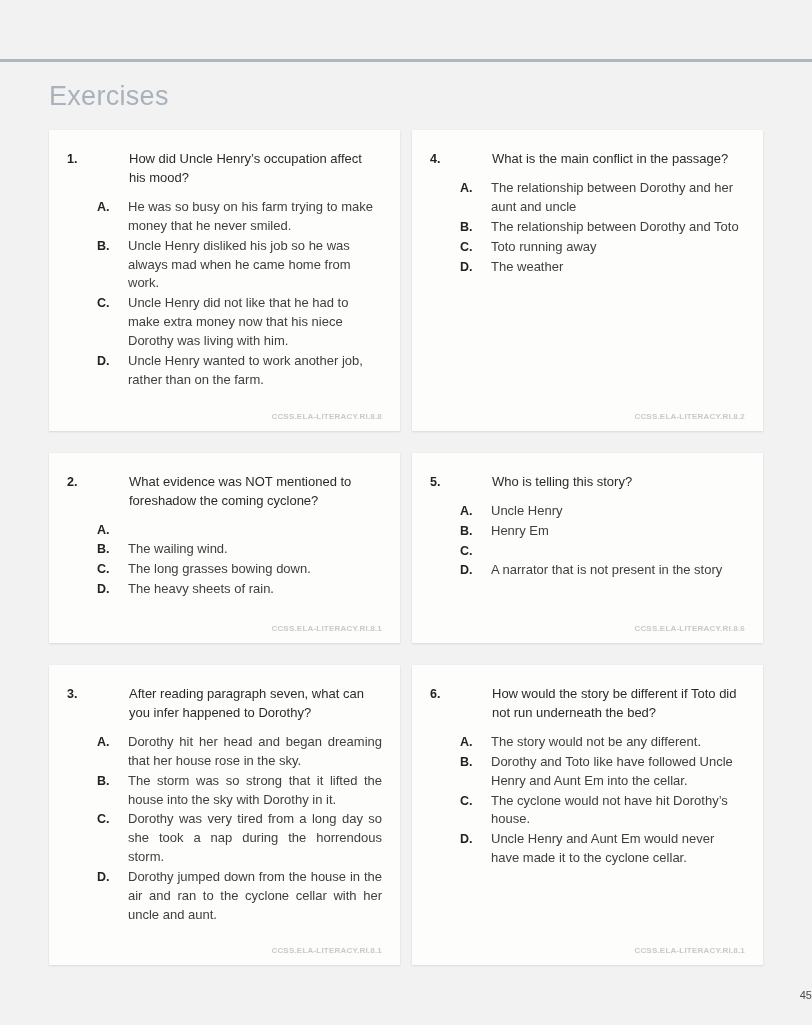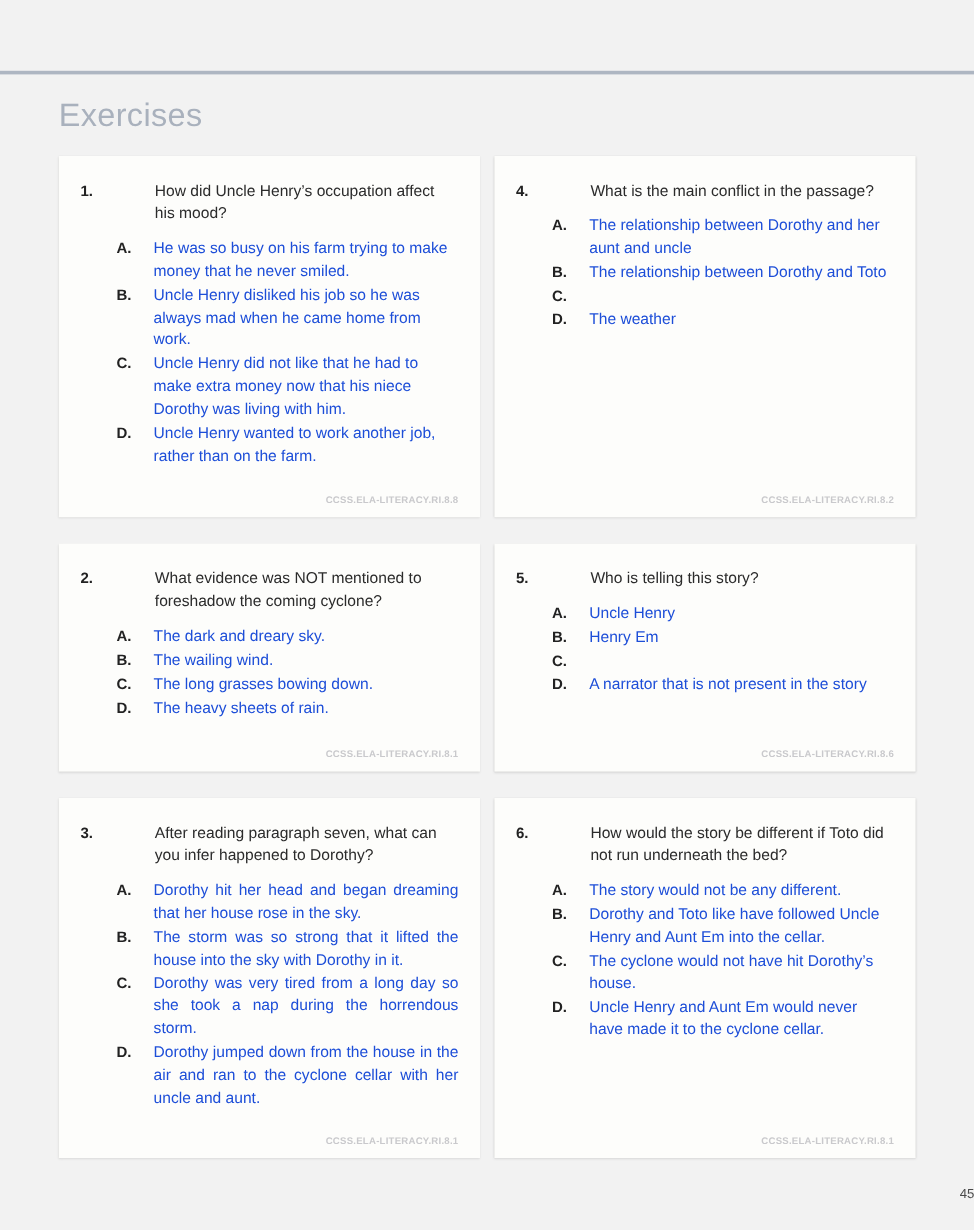--- a/index.html
+++ b/index.html
@@ -101,21 +101,21 @@
     flex: 0 0 31px;
     font-size: 12.5px;
     font-weight: bold;
     line-height: 1.45;
     color: #222;
   }
   .opt-text {
     flex: 1 1 auto;
     font-size: 13px;
     line-height: 1.45;
-    color: #1d4ed8;
+    color: #404040;
   }
   .opt-text.justify {
     text-align: justify;
     text-align-last: left;
   }
 
   
   .std-code {
     margin-top: auto;
     padding-top: 16px;
@@ -179,37 +179,37 @@
           <li class="option">
             <span class="opt-letter">A.</span>
             <span class="opt-text">The relationship between Dorothy and her aunt and uncle</span>
           </li>
           <li class="option">
             <span class="opt-letter">B.</span>
             <span class="opt-text">The relationship between Dorothy and Toto</span>
           </li>
           <li class="option">
             <span class="opt-letter">C.</span>
+            <span class="opt-text">Toto running away</span>
           </li>
           <li class="option">
             <span class="opt-letter">D.</span>
             <span class="opt-text">The weather</span>
           </li>
         </ul>
         <div class="std-code">CCSS.ELA-LITERACY.RI.8.2</div>
       </div>
       <div class="card row-2">
         <div class="q-head">
           <div class="q-num">2.</div>
           <div class="q-text">What evidence was NOT mentioned to foreshadow the coming cyclone?</div>
         </div>
         <ul class="options">
           <li class="option">
             <span class="opt-letter">A.</span>
-            <span class="opt-text">The dark and dreary sky.</span>
           </li>
           <li class="option">
             <span class="opt-letter">B.</span>
             <span class="opt-text">The wailing wind.</span>
           </li>
           <li class="option">
             <span class="opt-letter">C.</span>
             <span class="opt-text">The long grasses bowing down.</span>
           </li>
           <li class="option">

